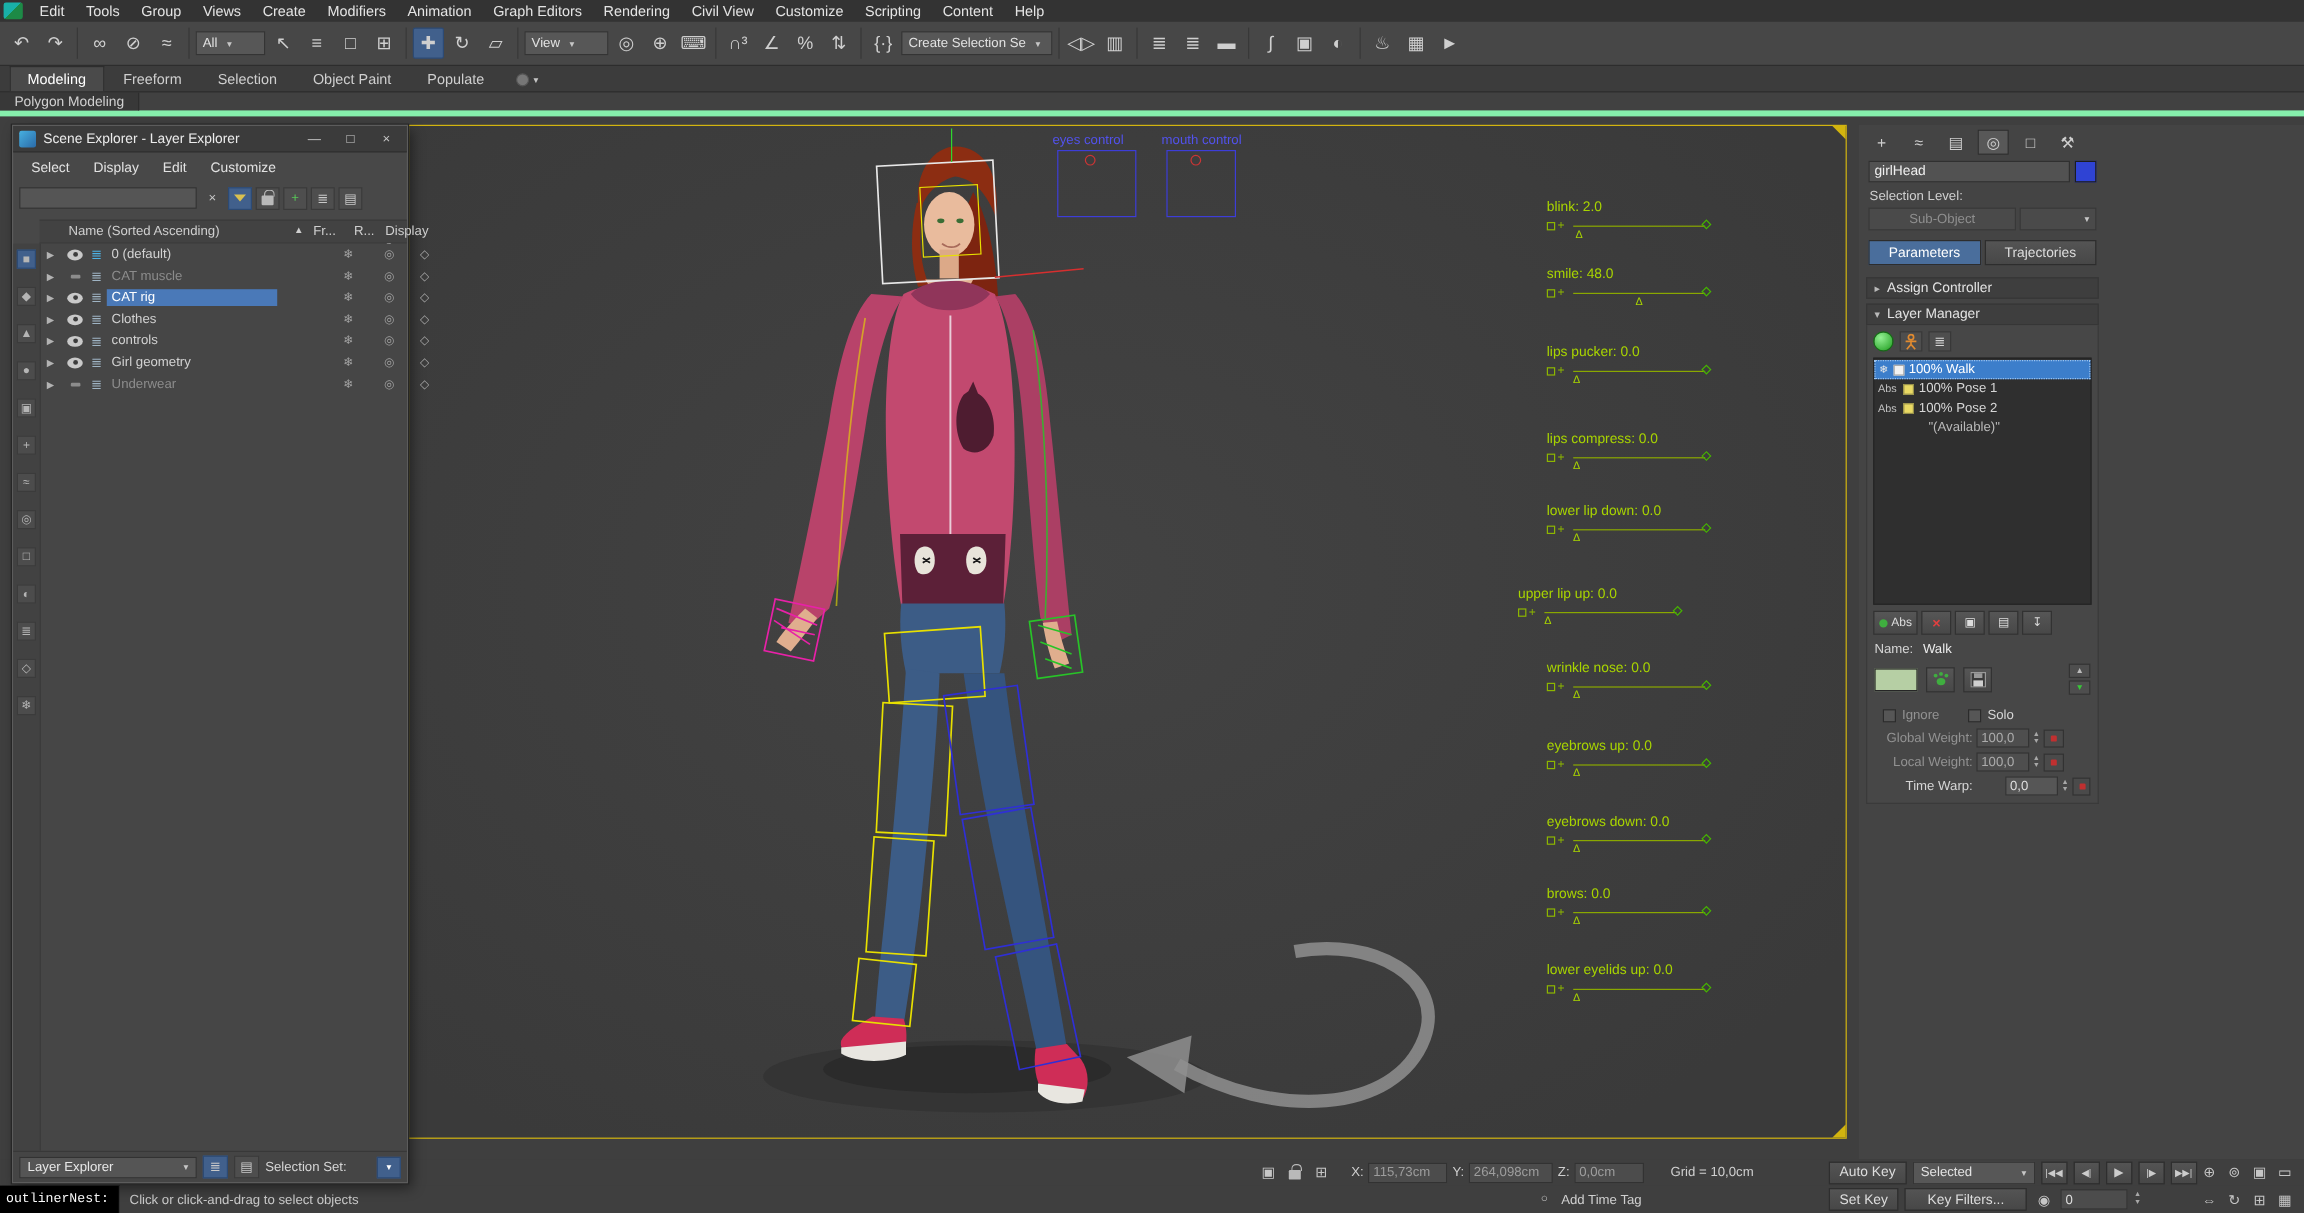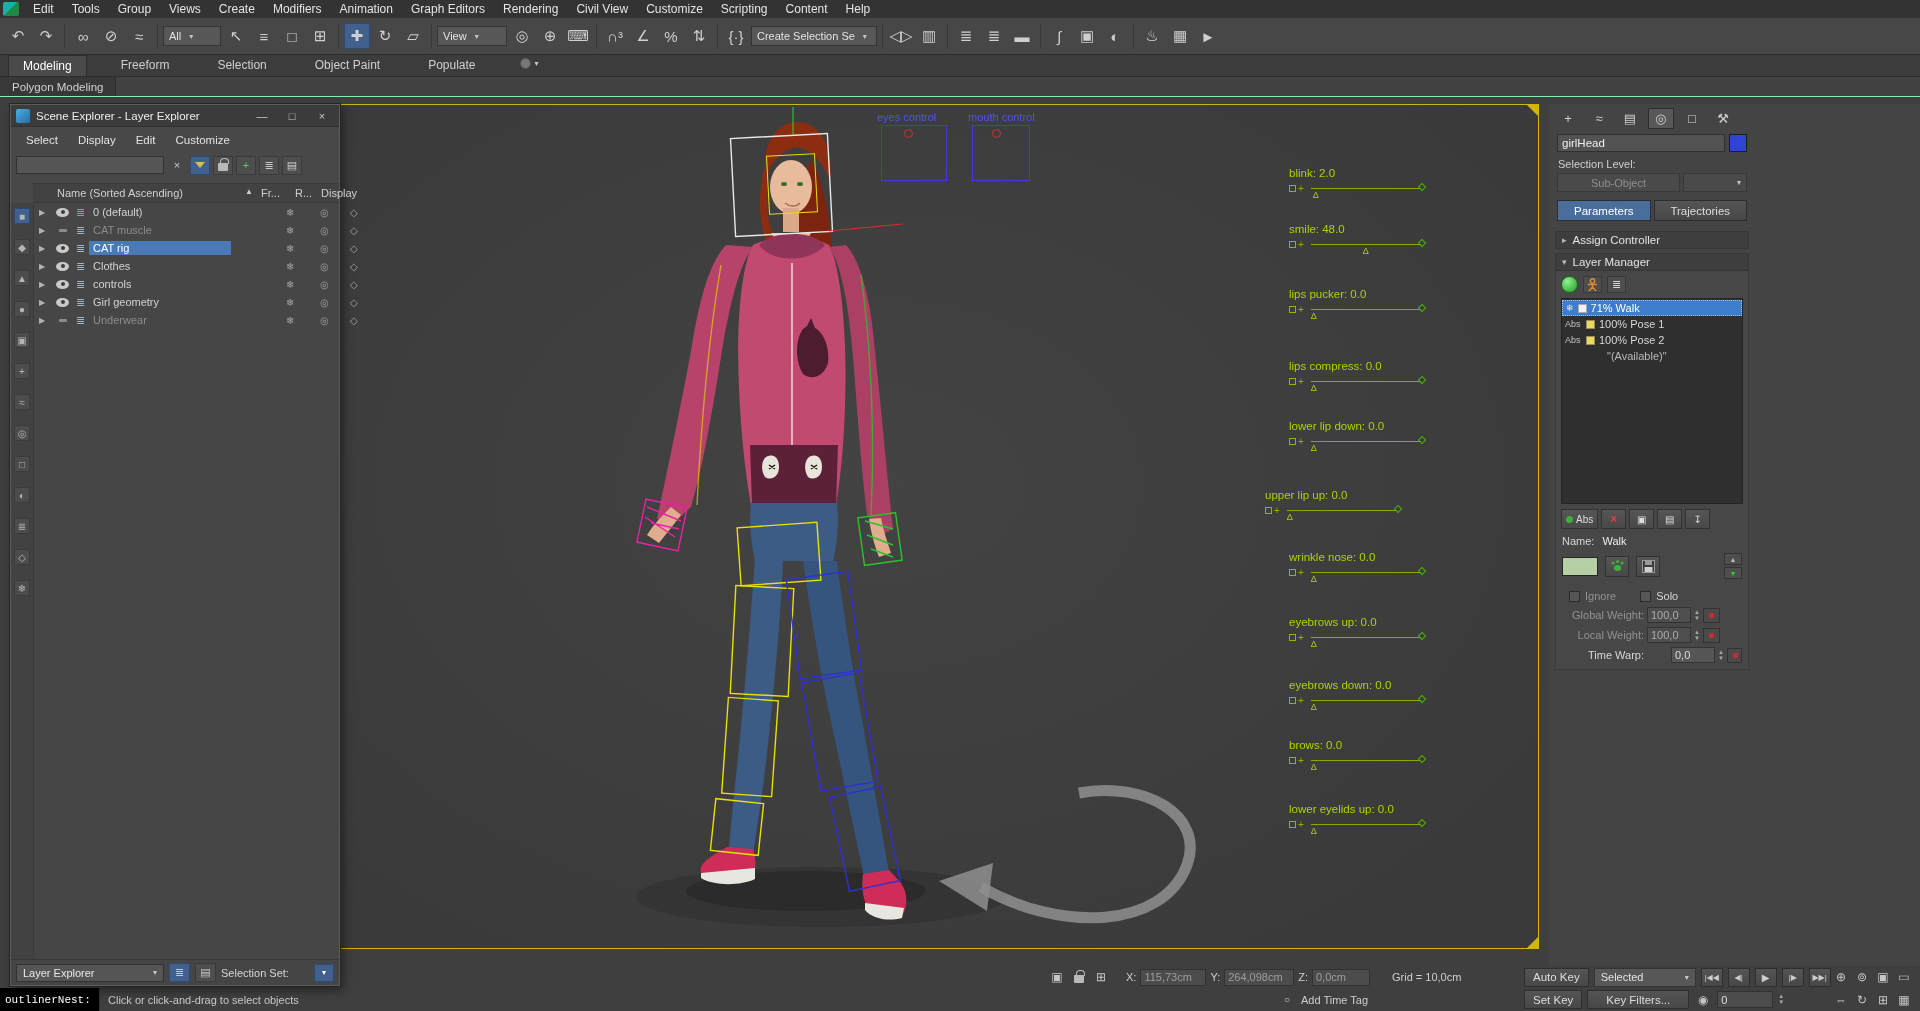--- a/index.html
+++ b/index.html
@@ -13,26 +13,26 @@
 
 
 .toolbar{position:absolute;left:0;top:18px;right:0;height:37px;background:#474747;border-bottom:1px solid #2d2d2d;display:flex;align-items:center;gap:2px;padding:0 5px;z-index:55}
 .tbi{width:26px;height:26px;display:flex;align-items:center;justify-content:center;color:#cfcfcf;font-size:15px;border-radius:2px;flex:none}
 .tbi.on{background:#41608c;border:1px solid #2c4a74}
 .tbsep{width:1px;height:26px;background:#383838;margin:0 3px;flex:none}
 .tbdd{height:20px;background:#575757;border:1px solid #343434;color:#e2e2e2;display:flex;align-items:center;padding:0 5px;gap:8px;font-size:11px;flex:none}
 .caret{font-size:8px;color:#c6c6c6}
 
 
-.rtabs{position:absolute;left:0;top:55px;right:0;height:22px;background:#3c3c3c;border-bottom:1px solid #2d2d2d;display:flex;padding-left:8px;gap:20px;z-index:54}
+.rtabs{position:absolute;left:0;top:55px;right:0;height:22px;background:#3c3c3c;border-bottom:1px solid #2d2d2d;display:flex;align-items:flex-end;padding-left:8px;gap:2px;z-index:54}
 .rtab{padding:3px 14px;font-size:12px;color:#cfcfcf}
 .rtab.active{background:#4a4a4a;border:1px solid #2d2d2d;border-bottom:none;color:#fff}
 .rcfg{display:flex;align-items:center;gap:4px;margin:0 0 4px 10px}
 .rcfg .dot{width:11px;height:11px;border-radius:50%;background:#777;border:1px solid #555}
-.rpanelbar{position:absolute;left:0;top:77px;right:0;height:20px;background:#414141;border-bottom:1px solid #86efac;display:flex;align-items:center;z-index:53}
+.rpanelbar{position:absolute;left:0;top:77px;right:0;height:20px;background:#414141;border-bottom:5px solid #86efac;display:flex;align-items:center;z-index:53}
 .rpanel-label{background:#383838;height:100%;display:flex;align-items:center;padding:0 12px;color:#d0d0d0;border-right:1px solid #2d2d2d;font-size:11.5px}
 
 
 .viewport{position:absolute;left:340px;top:104px;width:1199px;height:845px;background:radial-gradient(ellipse at 45% 45%,#434343,#3a3a3a 85%);border:1px solid #d2b40f;z-index:10}
 .vcorner-t{position:absolute;right:0;top:0;width:0;height:0;border-style:solid;border-width:0 11px 11px 0;border-color:transparent #d2b40f transparent transparent}
 .vcorner-b{position:absolute;right:0;bottom:0;width:0;height:0;border-style:solid;border-width:0 0 11px 11px;border-color:transparent transparent #d2b40f transparent}
 .ctrl-label{position:absolute;color:#5252ec;font-size:11px;white-space:nowrap}
 .ctrlbox{position:absolute;border:1px solid #3d3dd8}
 .rcirc{position:absolute;width:9px;height:9px;border:1.5px solid #cc3535;border-radius:50%}
 .morph{position:absolute;color:#a8d400;font-size:11.5px;white-space:nowrap}
@@ -482,21 +482,21 @@
               <circle cx="6.5" cy="3" r="2.2" fill="none" stroke="#e08a30" stroke-width="1.4"></circle>
               <path d="M6.5 5.5 V9 M6.5 9 L3 13 M6.5 9 L10 13 M2 6.5 L11 6.5" stroke="#e08a30" stroke-width="1.4" fill="none"></path>
             </svg>
         </span>
         <span class="lmico">≣</span>
       </div>
       <div class="lmlist">
         <div class="lmrow selected">
           <span style="font-size:9px;color:#e8e8e8">❄</span>
           <span class="sq white"></span>
-          <span>71% Walk</span>
+          <span>100% Walk</span>
         </div>
         <div class="lmrow">
           <span class="lmprefix">Abs</span>
           <span class="sq yellow"></span>
           <span>100% Pose 1</span>
         </div>
         <div class="lmrow">
           <span class="lmprefix">Abs</span>
           <span class="sq yellow"></span>
           <span>100% Pose 2</span>

